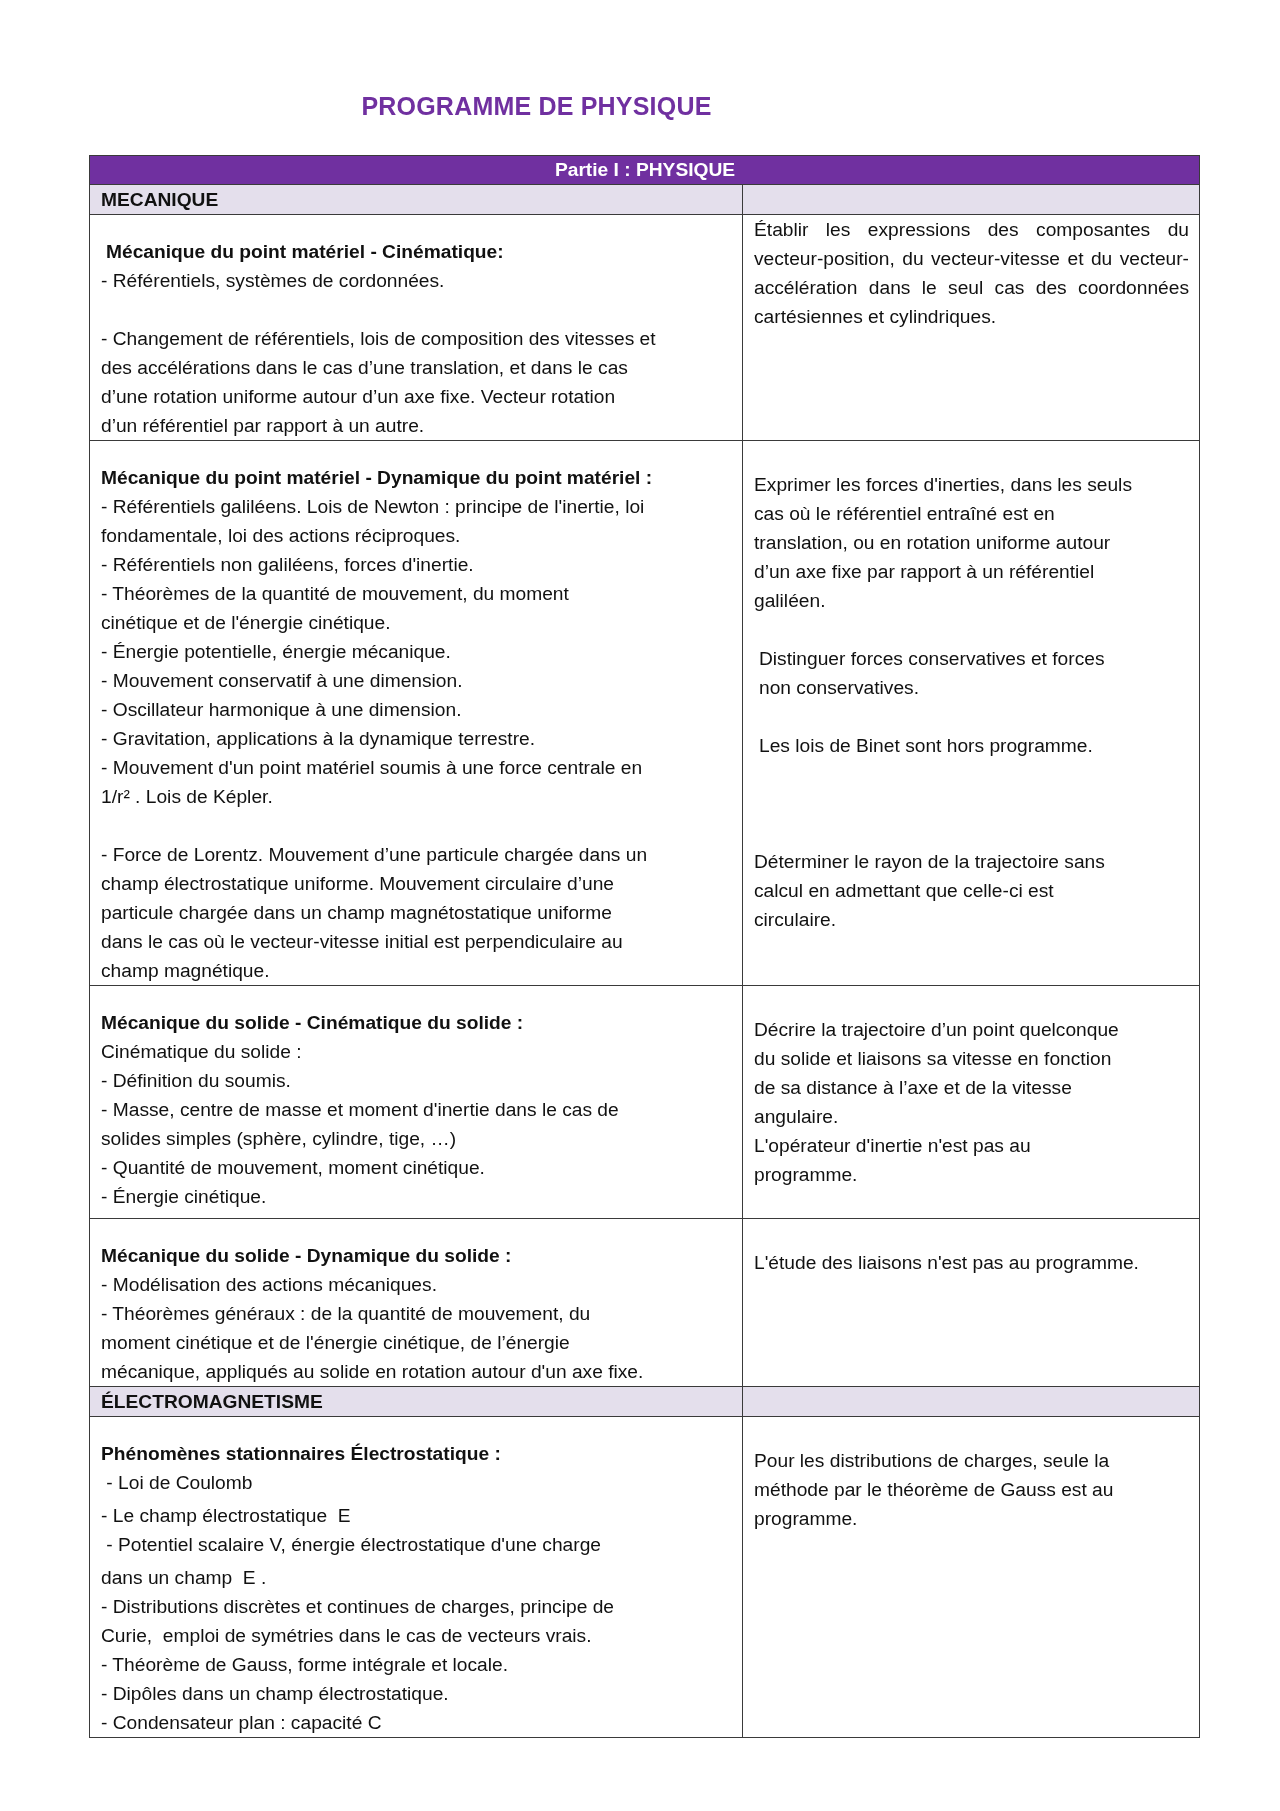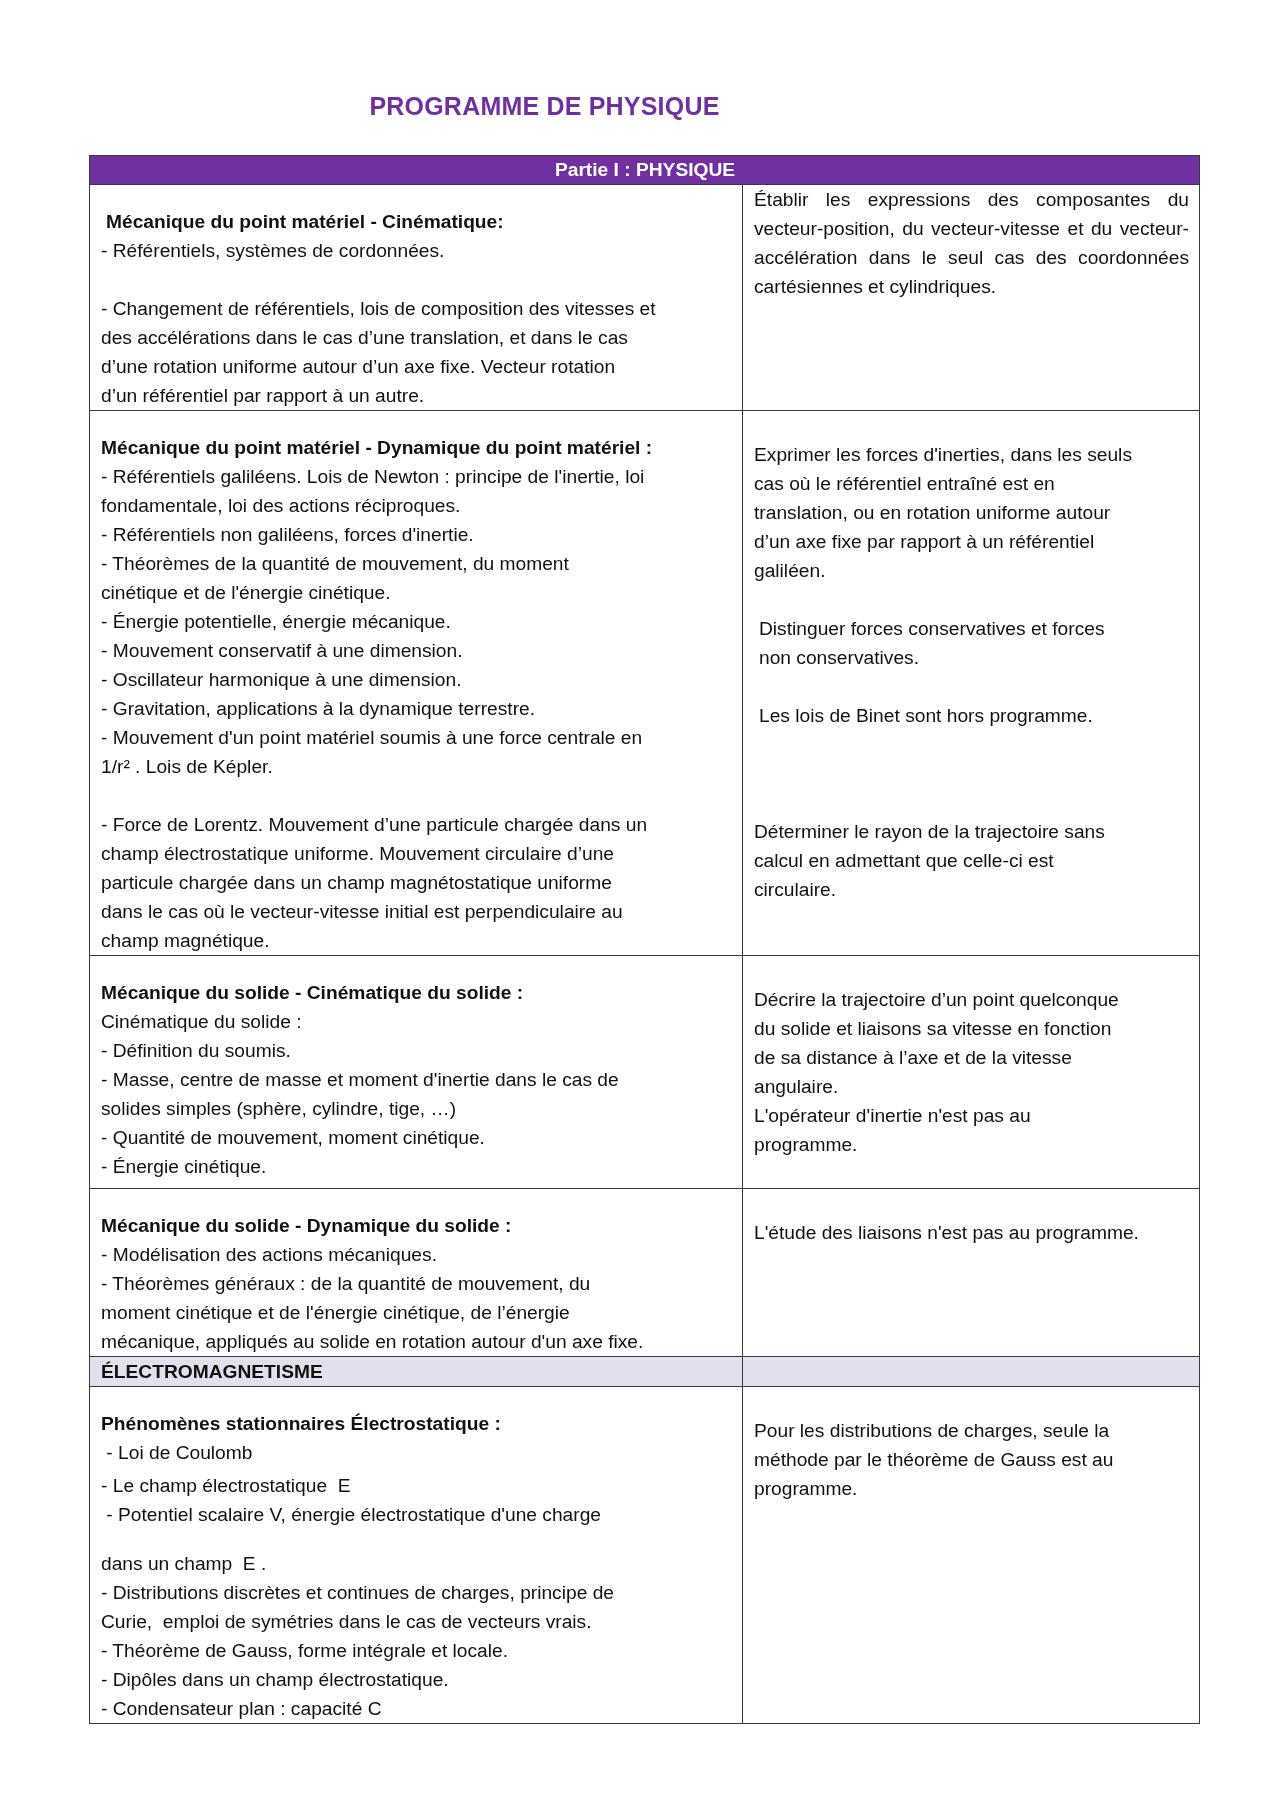--- a/index.html
+++ b/index.html
@@ -1,17 +1,17 @@
 <!DOCTYPE html>
 <html><head>
 <meta charset="utf-8">
 <style>
   html, body { margin:0; padding:0; background:#ffffff; }
   body { width:1280px; height:1811px; position:relative; font-family:"Liberation Sans", sans-serif; color:#111; }
-  .title { position:absolute; top:92px; left:12px; width:1065px; text-align:center; font-size:25px; font-weight:bold; color:#7030a0; letter-spacing:0.2px; }
+  .title { position:absolute; top:92px; left:4px; width:1065px; text-align:center; font-size:25px; font-weight:bold; color:#7030a0; letter-spacing:0.2px; }
   table.prog { position:absolute; top:155px; left:89px; width:1110px; border-collapse:collapse; table-layout:fixed; font-size:19.2px; line-height:29px; }
   table.prog td { border:1.5px solid #3a3a3a; vertical-align:top; padding:0 10px 0 11px; }
   col.c1 { width:653px; }
   col.c2 { width:457px; }
   .part-header td { background:#7030a0; color:#ffffff; font-weight:bold; text-align:center; height:28px; line-height:28px; padding:0; }
   .section-row td { background:#e4dfec; font-weight:bold; height:29px; line-height:29px; }
   .bold { font-weight:bold;margin-top:22px; }
   .ln { display:block; min-height:29px; }
   .gap { display:block; height:29px; }
   .justify { text-align:justify; text-align-last:left; }
@@ -26,20 +26,24 @@
   <colgroup>
       <col class="c1">
       <col class="c2">
     </colgroup>
 
   <tbody>
       <tr class="part-header">
     <td colspan="2">Partie I : PHYSIQUE</td>
   </tr>
 
+  <tr class="section-row">
+    <td>MECANIQUE</td>
+    <td></td>
+  </tr>
 
   <tr style="height:178px;">
     <td>
       <span class="ln bold" style="padding-left:5px;">Mécanique du point matériel - Cinématique:</span>
       <span class="ln">- Référentiels, systèmes de cordonnées.</span>
       <span class="gap"></span>
       <span class="ln">- Changement de référentiels, lois de composition des vitesses et</span>
       <span class="ln">des accélérations dans le cas d’une translation, et dans le cas</span>
       <span class="ln">d’une rotation uniforme autour d’un axe fixe. Vecteur rotation</span>
       <span class="ln">d’un référentiel par rapport à un autre.</span>
@@ -130,21 +134,21 @@
     <td>ÉLECTROMAGNETISME</td>
     <td></td>
   </tr>
 
   <tr>
     <td>
       <span class="ln bold">Phénomènes stationnaires Électrostatique :</span>
       <span class="ln" style="white-space:pre;"> - Loi de Coulomb</span>
       <span class="ln" style="white-space:pre; margin-top:4px;">- Le champ électrostatique  E</span>
       <span class="ln" style="white-space:pre;"> - Potentiel scalaire V, énergie électrostatique d'une charge</span>
-      <span class="ln" style="white-space:pre; margin-top:20px;">dans un champ  E .</span>
+      <span class="ln" style="white-space:pre; margin-top:4px;">dans un champ  E .</span>
       <span class="ln">- Distributions discrètes et continues de charges, principe de</span>
       <span class="ln" style="white-space:pre;">Curie,  emploi de symétries dans le cas de vecteurs vrais.</span>
       <span class="ln">- Théorème de Gauss, forme intégrale et locale.</span>
       <span class="ln">- Dipôles dans un champ électrostatique.</span>
       <span class="ln">- Condensateur plan : capacité C</span>
     </td>
     <td>
       <span class="gap"></span>
       <span class="ln">Pour les distributions de charges, seule la</span>
       <span class="ln">méthode par le théorème de Gauss est au</span>

